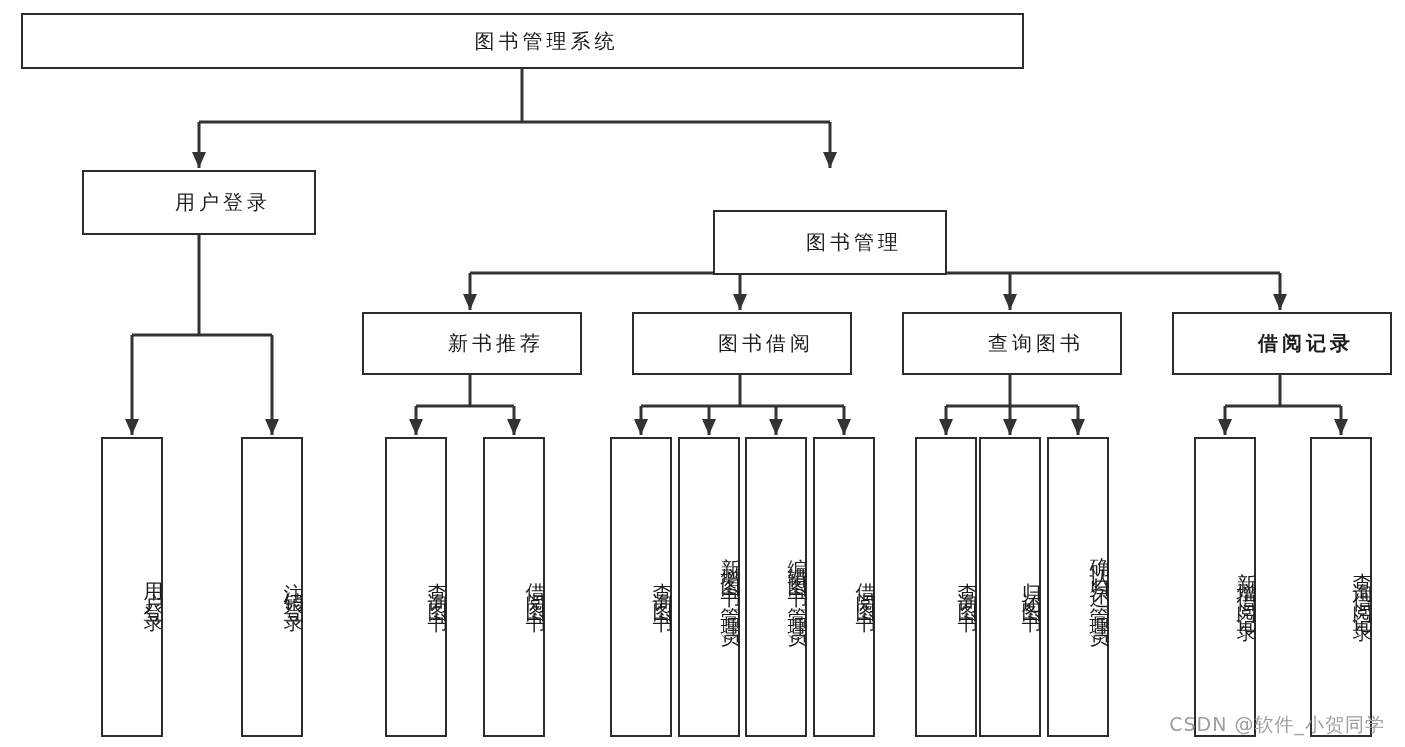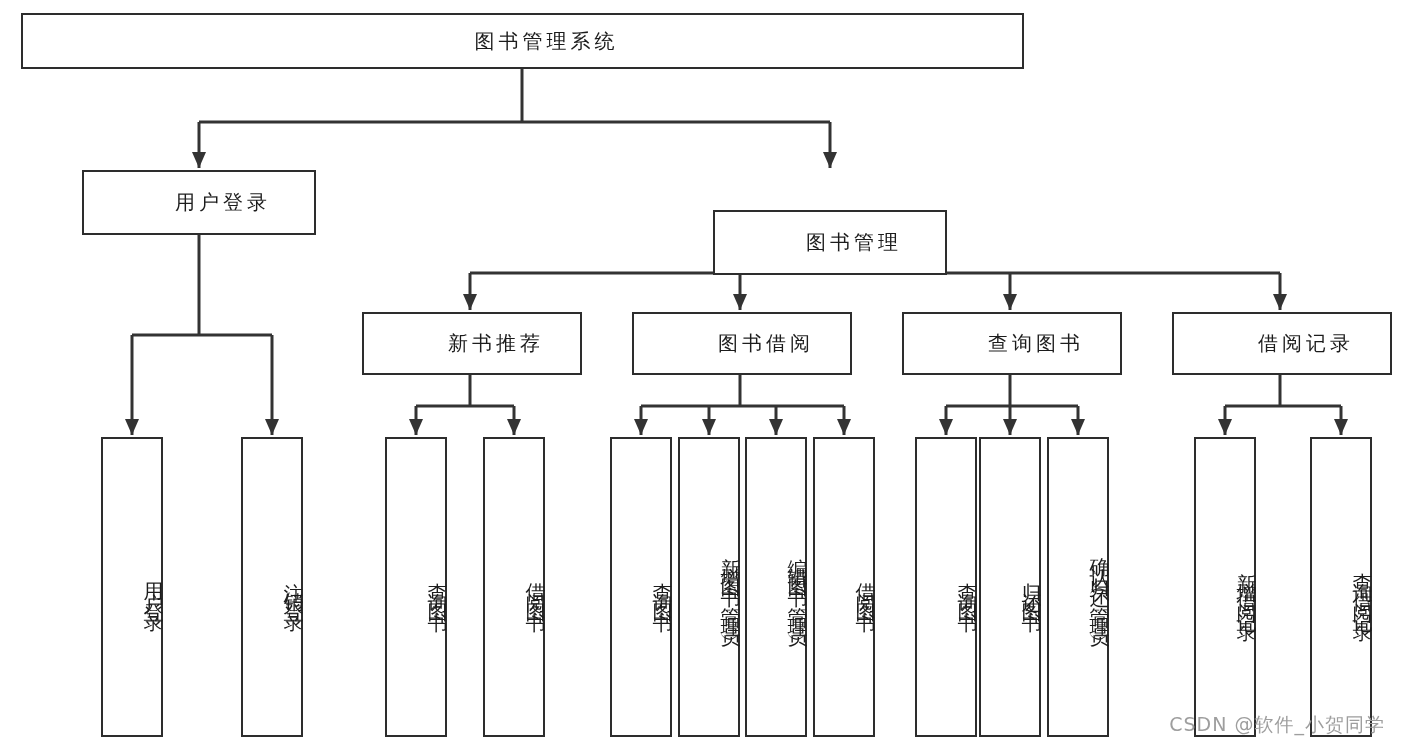--- a/index.html
+++ b/index.html
@@ -134,21 +134,21 @@
 
   <div class="node h l3-box" style="left:362px;">
     <span>新书推荐</span>
   </div>
   <div class="node h l3-box" style="left:632px;align-items:center;">
     <span>图书借阅</span>
   </div>
   <div class="node h l3-box" style="left:902px;">
     <span>查询图书</span>
   </div>
-  <div class="node h l3-box" style="left:1172px;">
+  <div class="node h l3-box" style="left:1172px;font-weight:bold;">
     <span>借阅记录</span>
   </div>
 
   <div class="node v" style="left:101px;">
     <span class="vtext">用户登录</span>
   </div>
   <div class="node v" style="left:241px;">
     <span class="vtext">注销登录</span>
   </div>
 

